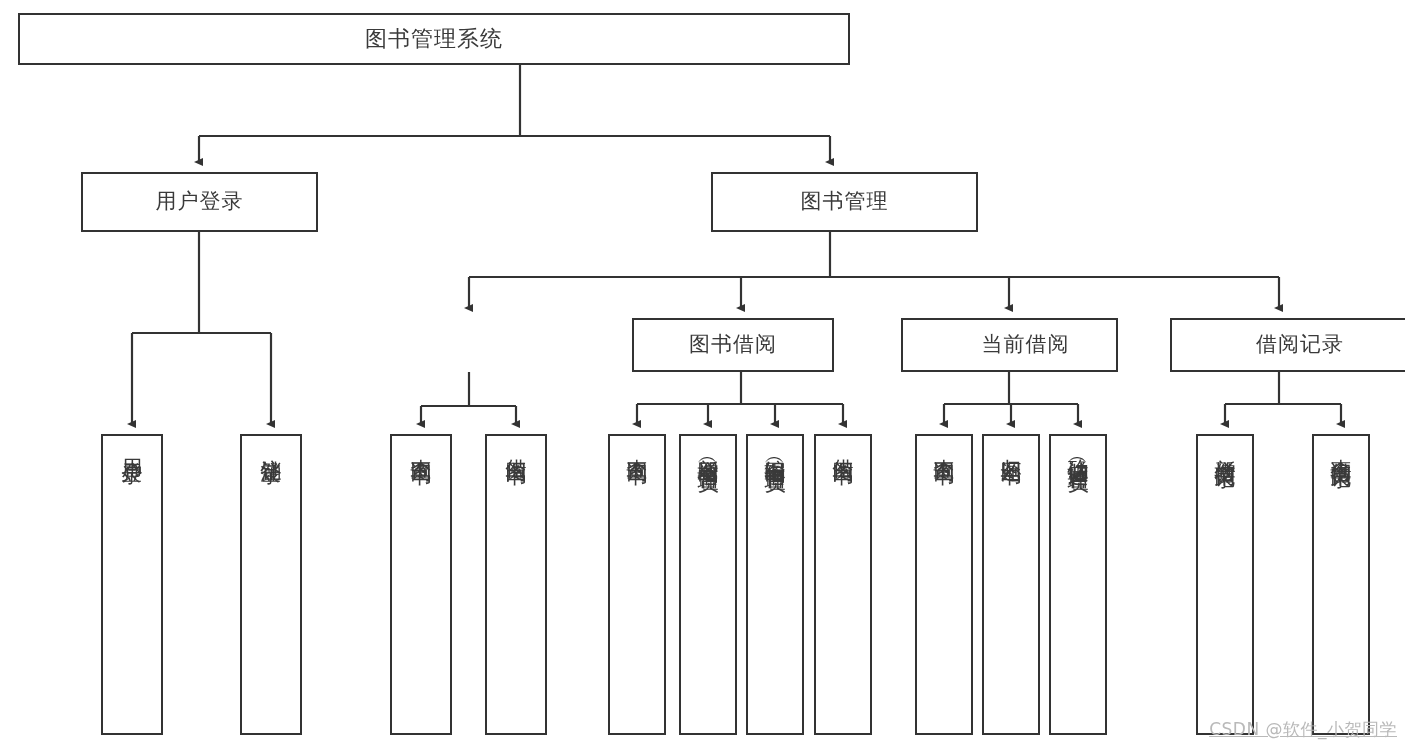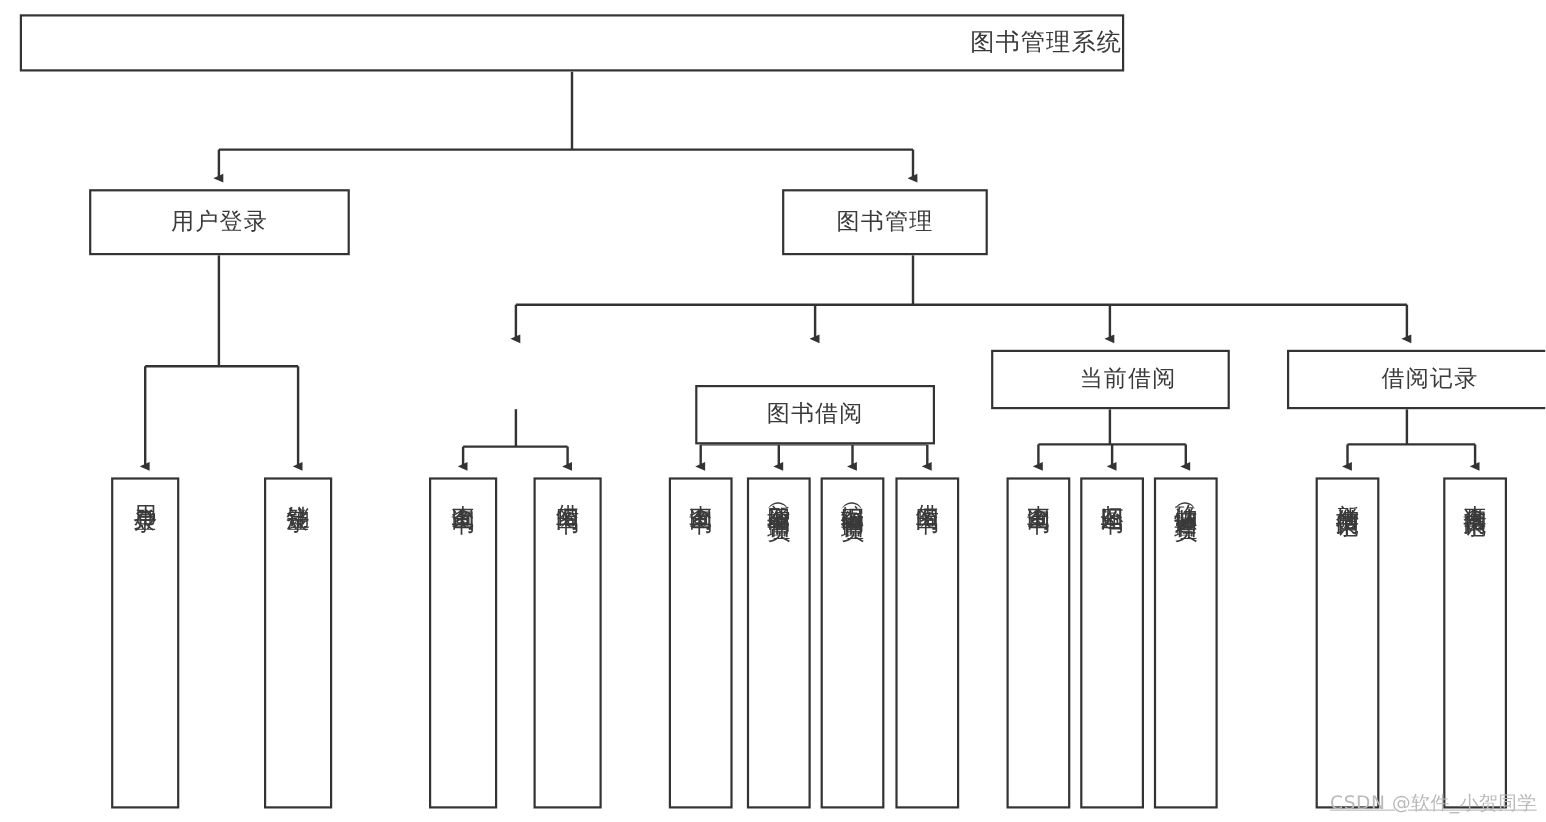--- a/index.html
+++ b/index.html
@@ -116,32 +116,32 @@
       <path d="M1011,404 L1011,424" marker-end="url(#arrow)"></path>
       <path d="M1078,404 L1078,424" marker-end="url(#arrow)"></path>
 
       <path d="M1279,372 L1279,404"></path>
       <path d="M1225,404 L1341,404"></path>
       <path d="M1225,404 L1225,424" marker-end="url(#arrow)"></path>
       <path d="M1341,404 L1341,424" marker-end="url(#arrow)"></path>
     </g>
   </svg>
 
-  <div class="node h root" style="left:18px; top:13px; width:1004px; height:52px;justify-content:flex-end;">
+  <div class="node h root" style="left:18px; top:13px; width:832px; height:52px;">
     <span>图书管理系统</span>
   </div>
 
   <div class="node h" style="left:81px; top:172px; width:237px; height:60px;">
     <span>用户登录</span>
   </div>
-  <div class="node h" style="left:711px; top:172px; width:187px; height:60px;">
+  <div class="node h" style="left:711px; top:172px; width:267px; height:60px;">
     <span>图书管理</span>
   </div>
 
-  <div class="node h" style="left:632px; top:318px; width:218px; height:54px;margin-top:32px;">
+  <div class="node h" style="left:632px; top:318px; width:202px; height:54px;">
     <span>图书借阅</span>
   </div>
   <div class="node h" style="left:901px; top:318px; width:217px; height:54px;padding-left:32px;">
     <span>当前借阅</span>
   </div>
   <div class="node h" style="left:1170px; top:318px; width:260px; height:54px;">
     <span>借阅记录</span>
   </div>
 
   <div class="node v" style="left:101px; top:434px; width:62px; height:301px;">

